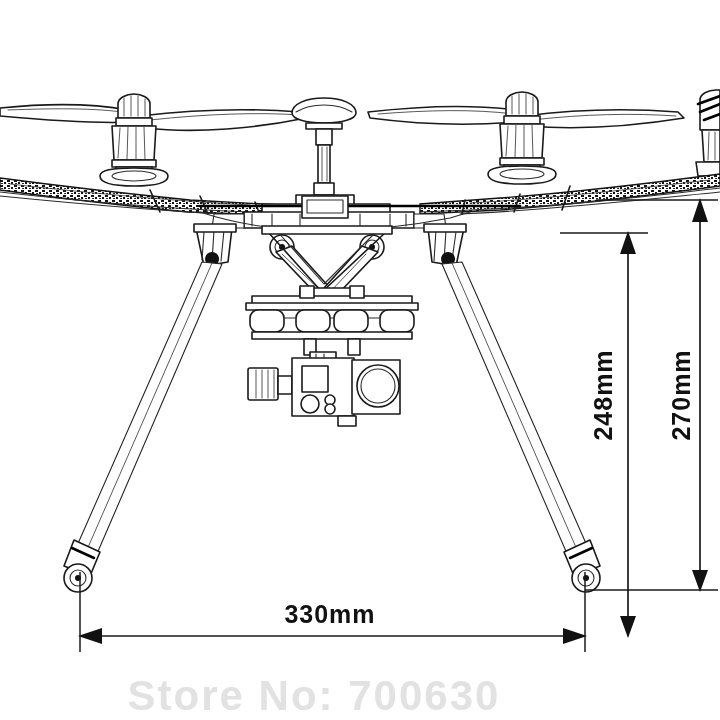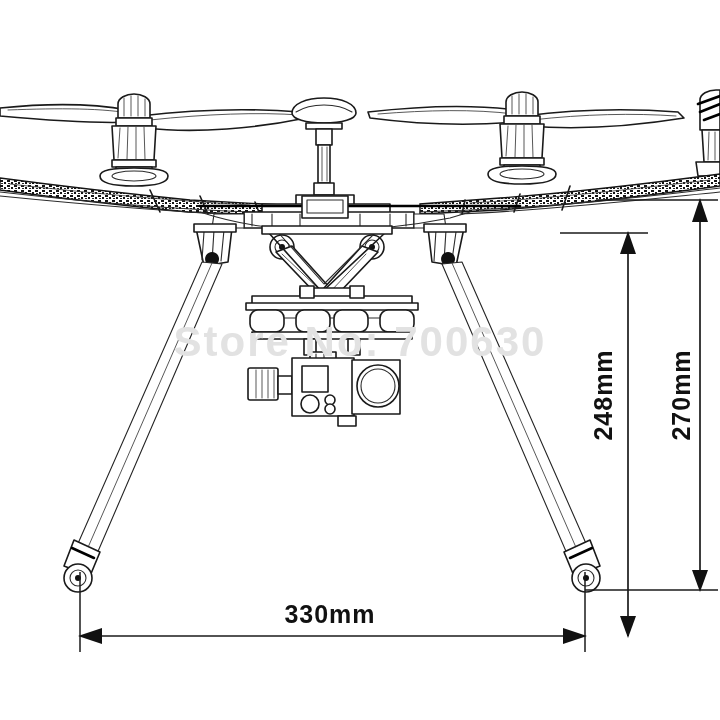--- a/index.html
+++ b/index.html
@@ -18,22 +18,22 @@
   .fill-w-thin{fill:#ffffff;stroke:#242424;stroke-width:1.1;stroke-linejoin:round;}
   .fill-k{fill:#111111;stroke:none;}
   .dim{fill:none;stroke:#1a1a1a;stroke-width:1.7;stroke-linecap:butt;}
   .dim-ext{fill:none;stroke:#1a1a1a;stroke-width:1.5;stroke-linecap:butt;}
   .arrow{fill:#111111;stroke:none;}
   .dim-text{
     font-family:"Liberation Sans", sans-serif;
     font-size:25px;font-weight:700;fill:#111111;letter-spacing:1px;
   }
   .wm{
-    position:absolute;left:0;top:0;width:720px;height:720px;
-    display:flex;align-items:flex-start;justify-content:center;
+    position:absolute;left:0;top:0;width:628px;height:720px;
+    display:flex;align-items:flex-end;justify-content:center;
     pointer-events:none;
   }
   .wm-text{
     margin-top:318px;
     font-family:"Liberation Sans", sans-serif;
     font-size:42px;font-weight:700;color:#e2e2e2;
     letter-spacing:2px;white-space:nowrap;user-select:none;
   }
 </style>
 </head>

